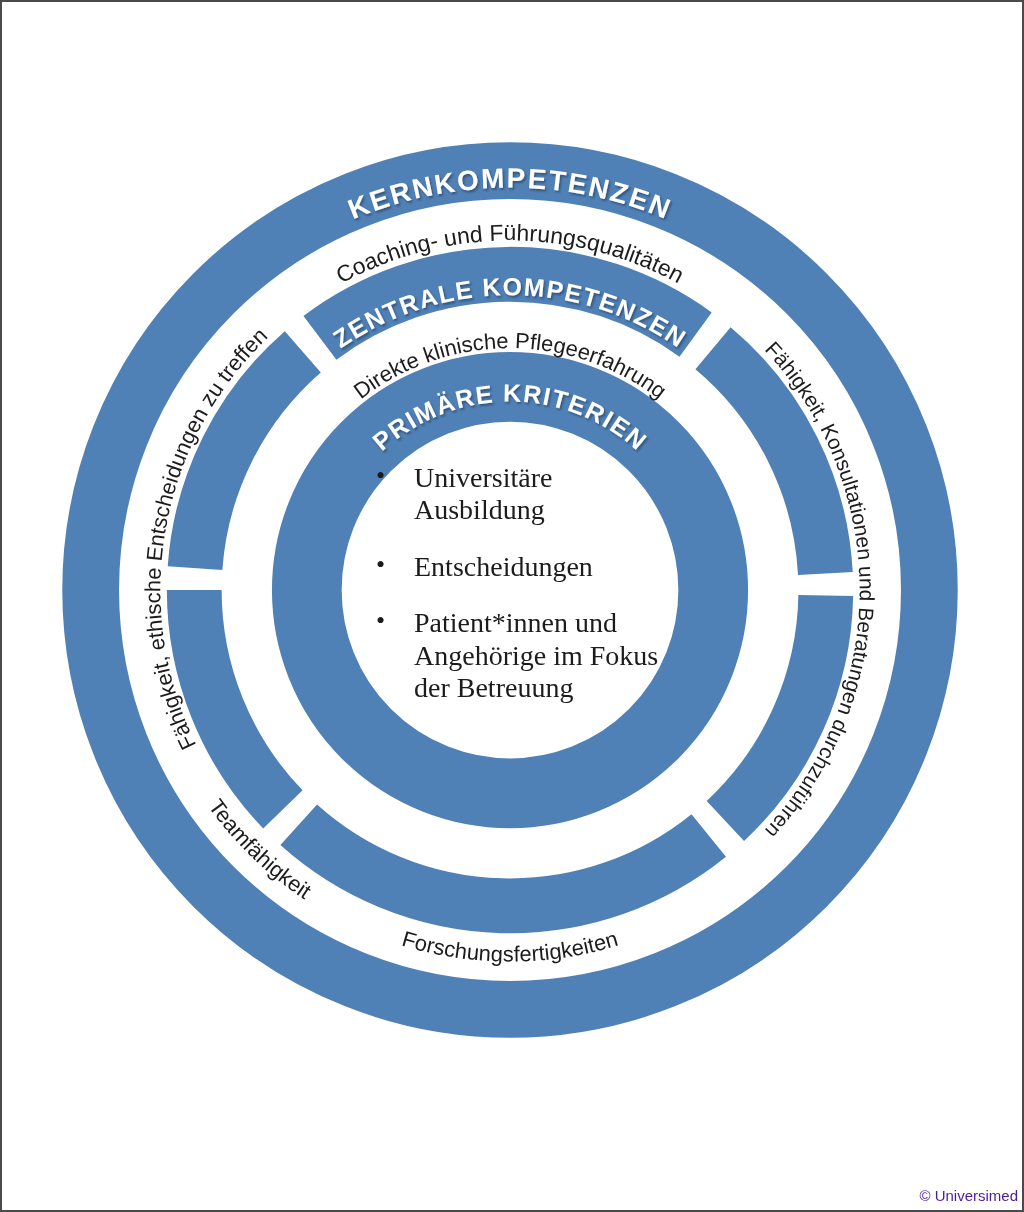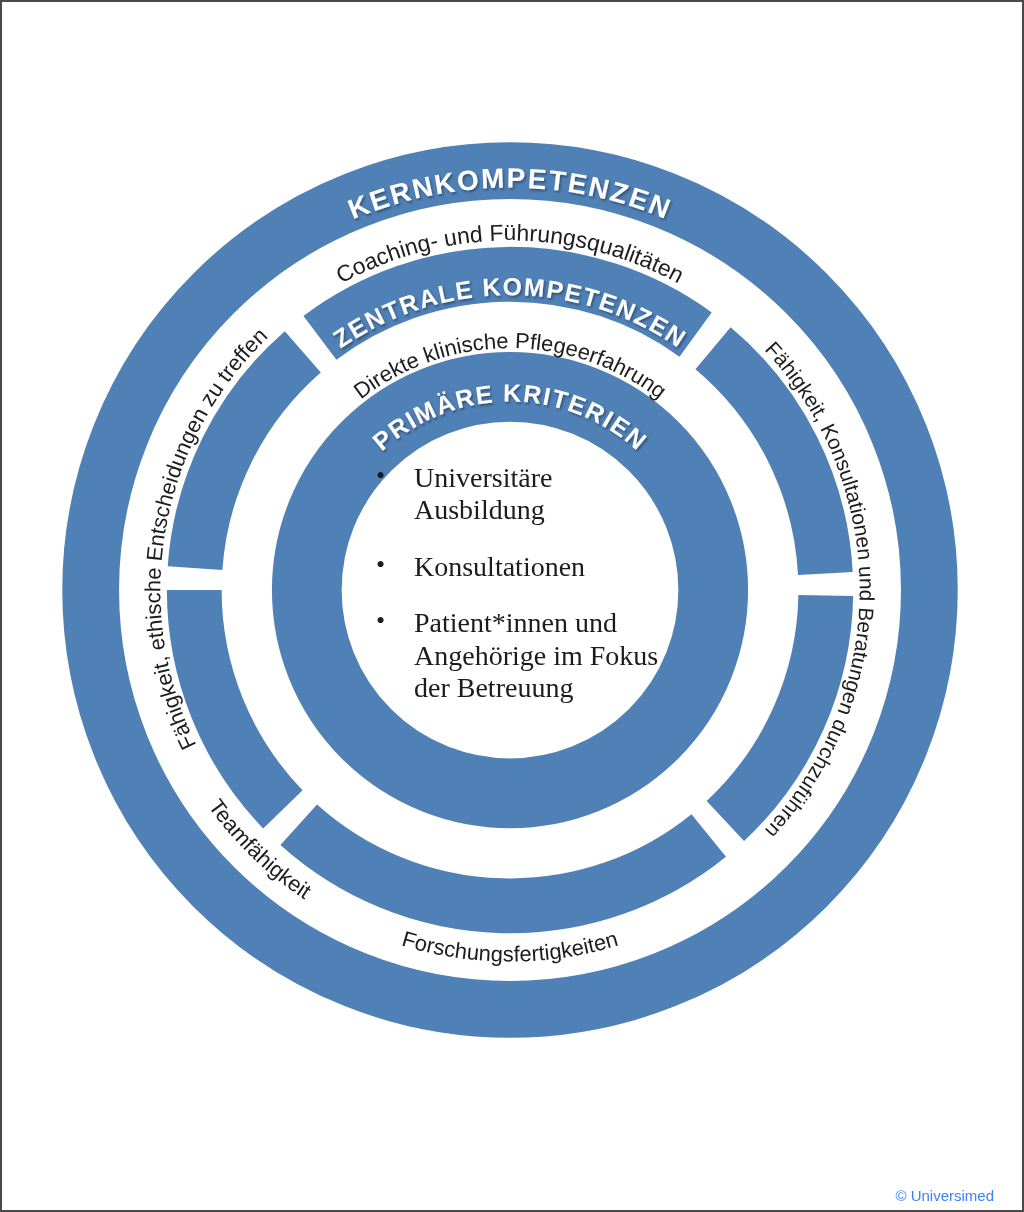--- a/index.html
+++ b/index.html
@@ -36,22 +36,22 @@
   .center-list ul{list-style:none;margin:0;padding:0;font-family:Liberation Serif, serif;}
   .center-list li{
     position:relative;padding-left:46px;
     font-size:28px;line-height:1.16;margin-bottom:24px;
   }
   .center-list li::before{
     content:attr(data-bullet);
     position:absolute;left:8px;top:-1px;font-size:26px;
   }
   .credit{
-    position:absolute;right:28px;bottom:6px;
-    font-size:15px;color:#3b82f6;
+    position:absolute;right:4px;bottom:6px;
+    font-size:15px;color:#4c1d95;
   }
 </style>
 </head>
 <body>
 
 <div class="frame">
 
   <svg class="wheel" viewBox="0 0 1024 1212" aria-hidden="false">
     <defs>
       <filter id="tshadow" x="-20%" y="-20%" width="140%" height="140%">
@@ -108,20 +108,20 @@
       <textPath href="#arc-team" startOffset="50%">Teamfähigkeit</textPath>
     </text>
     <text class="label-text l-forschung" text-anchor="middle">
       <textPath href="#arc-forschung" startOffset="50%">Forschungsfertigkeiten</textPath>
     </text>
   </svg>
 
   <div class="center-list">
     <ul>
       <li data-bullet="•">Universitäre Ausbildung</li>
-      <li data-bullet="•">Konsultationen</li>
+      <li data-bullet="•">Entscheidungen</li>
       <li data-bullet="•">Patient*innen und Angehörige im Fokus der Betreuung</li>
     </ul>
   </div>
 
   <div class="credit">© Universimed</div>
 
 </div>
 
 </body></html>

